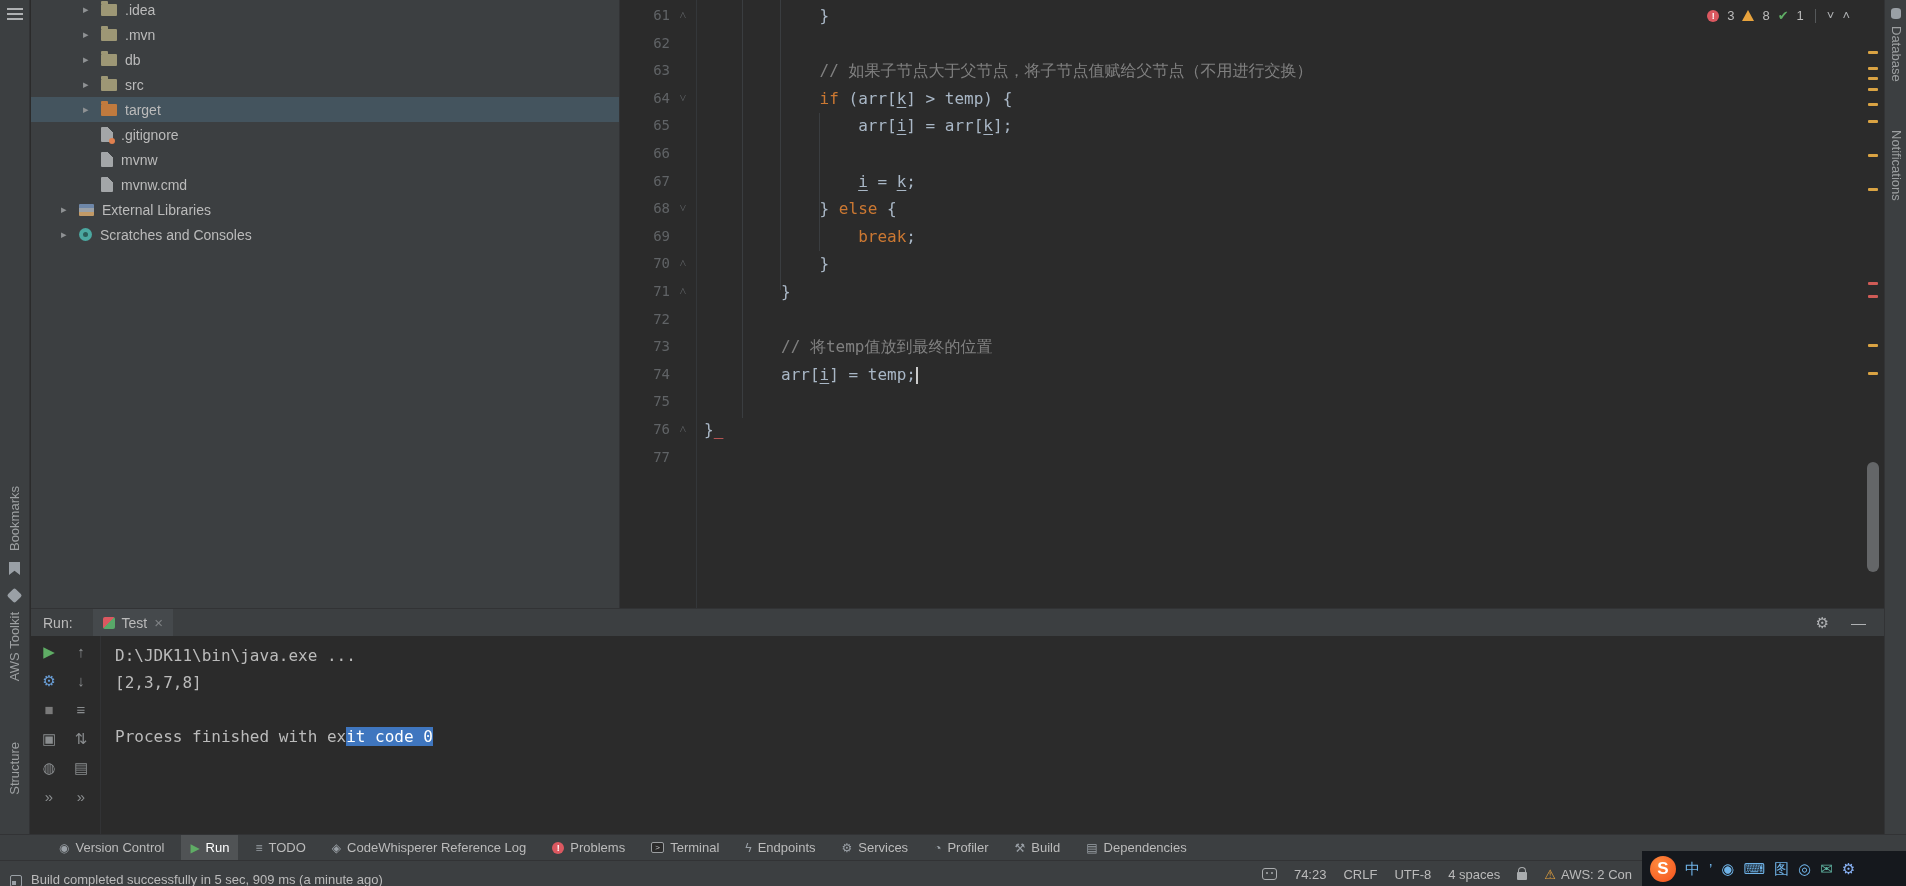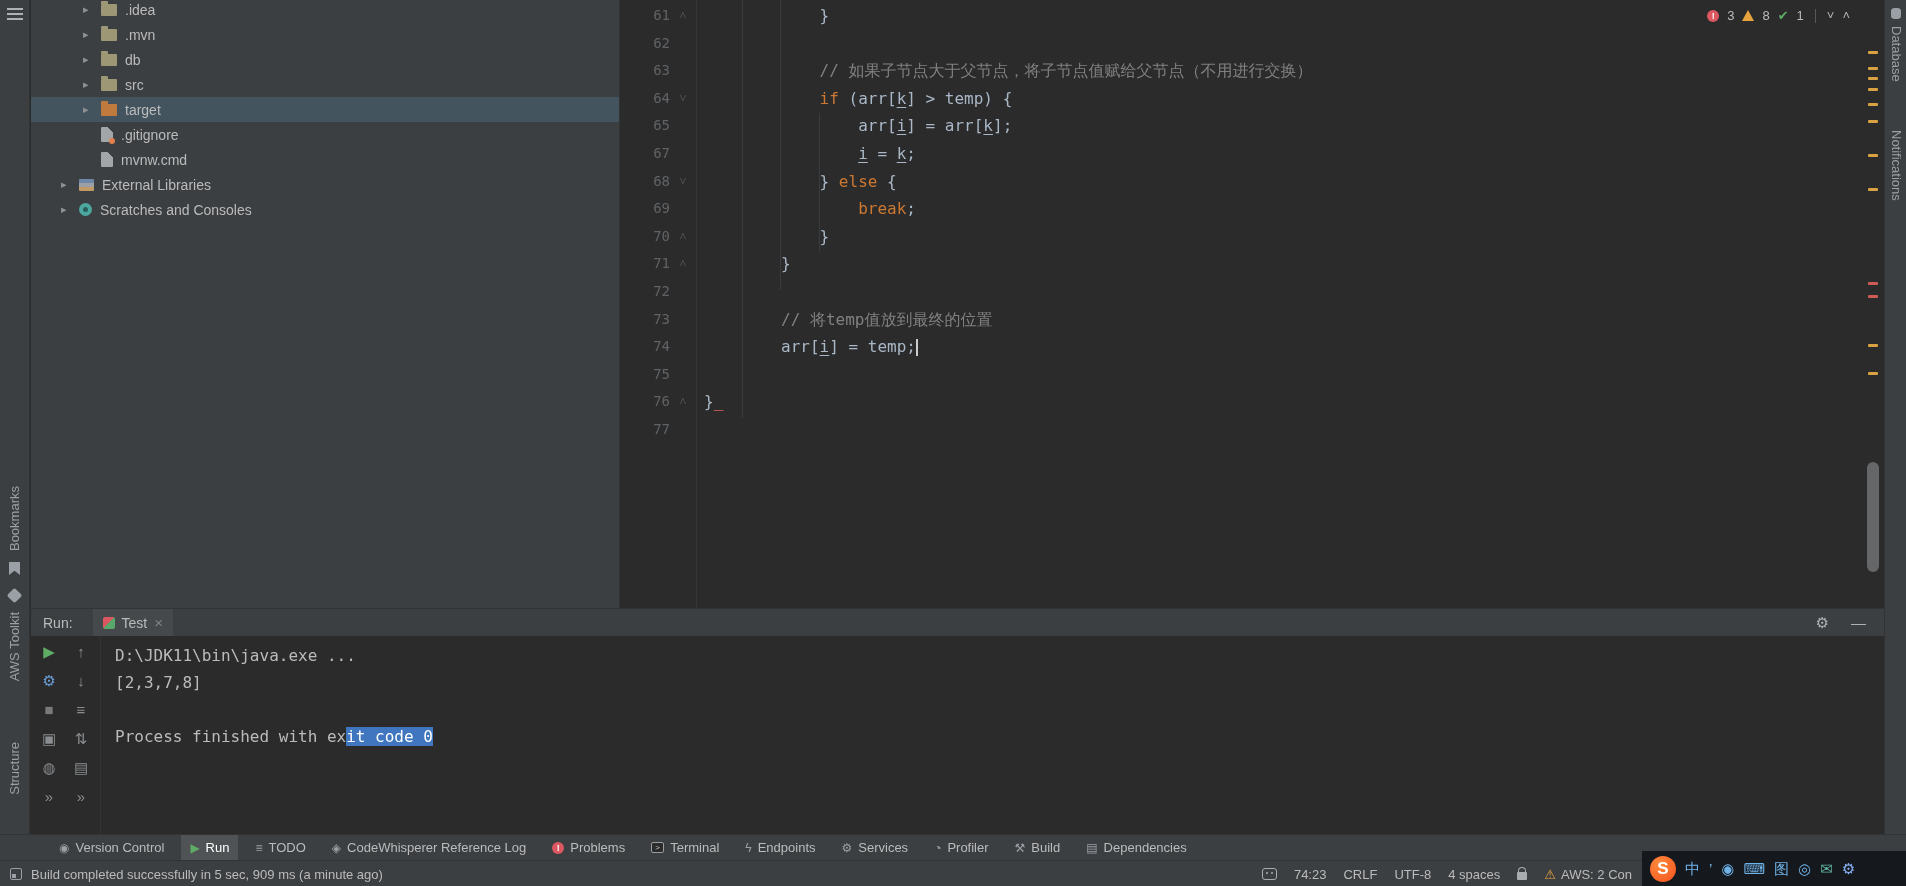--- a/index.html
+++ b/index.html
@@ -91,21 +91,21 @@
   
   .toolbar { position:absolute; left:0; top:834px; width:1906px; height:26px; background:#3c3f41; border-top:1px solid #323335; display:flex; align-items:center; padding-left:50px; gap:8px; font-size:13px; }
   .tw-item { display:flex; align-items:center; gap:6px; padding:0 9px; height:100%; color:#bbbbbb; cursor:default; white-space:nowrap; }
   .tw-item.active { background:#505355; color:#ffffff; }
   .tw-glyph { font-size:12px; line-height:12px; }
   .prob { width:12px; height:12px; border-radius:50%; background:#db5860; color:#fff; font-size:9px; line-height:12px; text-align:center; font-weight:bold; }
   .term { width:13px; height:11px; background:#2b2b2b; border:1px solid #9a9da0; border-radius:2px; color:#c7c9cb; font-size:8px; line-height:9px; text-align:center; }
 
   
   .statusbar { position:absolute; left:0; top:860px; width:1906px; height:26px; background:#3c3f41; border-top:1px solid #323335; font-size:13px; color:#bbbbbb; }
-  .status-left { position:absolute; left:10px; top:0; height:26px; display:flex; align-items:center; gap:9px; }
+  .status-left { position:absolute; left:10px; top:0; height:26px; display:flex; align-items:flex-end; gap:9px; }
   .winicon { width:12px; height:12px; border:1.5px solid #9aa0a6; border-radius:2px; position:relative; }
   .winicon::after { content:''; position:absolute; left:1px; bottom:1px; width:4px; height:4px; background:#9aa0a6; }
   .status-right { position:absolute; right:274px; top:0; height:26px; display:flex; align-items:center; gap:17px; }
   .robot { width:15px; height:12px; border:1.5px solid #a9acae; border-radius:3px; position:relative; }
   .robot::before, .robot::after { content:''; position:absolute; top:3px; width:2px; height:2px; background:#a9acae; border-radius:50%; }
   .robot::before { left:3px; } .robot::after { right:3px; }
   .lock { width:10px; height:8px; background:#a9acae; border-radius:1px; position:relative; margin-top:4px; }
   .lock::before { content:''; position:absolute; left:1px; top:-5px; width:6px; height:5px; border:1.5px solid #a9acae; border-bottom:none; border-radius:4px 4px 0 0; }
   .aws-seg { display:flex; align-items:center; gap:5px; }
   .warn-glyph { color:#e8a33d; font-size:13px; }
@@ -157,20 +157,25 @@
           <span class="tlabel">target</span>
         </div>
         <div class="tree-row depth1">
           <span class="chev"></span>
           <span class="ticon gitignore-file-icon"></span>
           <span class="tlabel">.gitignore</span>
         </div>
         <div class="tree-row depth1">
           <span class="chev"></span>
           <span class="ticon file-icon"></span>
+          <span class="tlabel">mvnw</span>
+        </div>
+        <div class="tree-row depth1">
+          <span class="chev"></span>
+          <span class="ticon file-icon"></span>
           <span class="tlabel">mvnw.cmd</span>
         </div>
         <div class="tree-row depth0">
           <span class="chev">▸</span>
           <span class="ticon libraries-icon"></span>
           <span class="tlabel">External Libraries</span>
         </div>
         <div class="tree-row depth0">
           <span class="chev">▸</span>
           <span class="ticon scratches-icon"></span>
@@ -202,20 +207,25 @@
         </div>
         <div class="eline">
           <span class="ln">64</span>
           <span class="fold">˅</span>
           <span class="codeln"><span class="tk-pl">            </span><span class="tk-kw">if</span><span class="tk-pl"> (arr[</span><span class="tk-un">k</span><span class="tk-pl">] &gt; temp) {</span></span>
         </div>
         <div class="eline">
           <span class="ln">65</span>
           <span class="fold"></span>
           <span class="codeln"><span class="tk-pl">                arr[</span><span class="tk-un">i</span><span class="tk-pl">] = arr[</span><span class="tk-un">k</span><span class="tk-pl">];</span></span>
+        </div>
+        <div class="eline">
+          <span class="ln">66</span>
+          <span class="fold"></span>
+          <span class="codeln"></span>
         </div>
         <div class="eline">
           <span class="ln">67</span>
           <span class="fold"></span>
           <span class="codeln"><span class="tk-pl">                </span><span class="tk-un">i</span><span class="tk-pl"> = </span><span class="tk-un">k</span><span class="tk-pl">;</span></span>
         </div>
         <div class="eline">
           <span class="ln">68</span>
           <span class="fold">˅</span>
           <span class="codeln"><span class="tk-pl">            } </span><span class="tk-kw">else</span><span class="tk-pl"> {</span></span>

